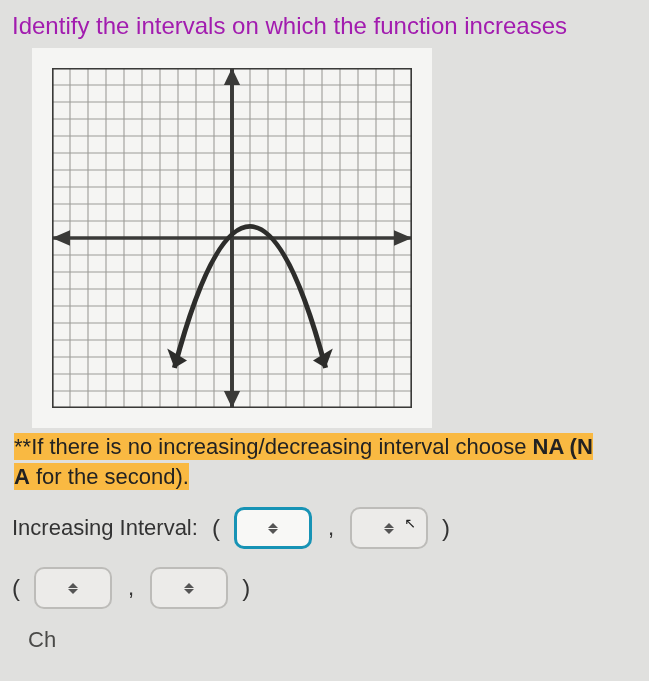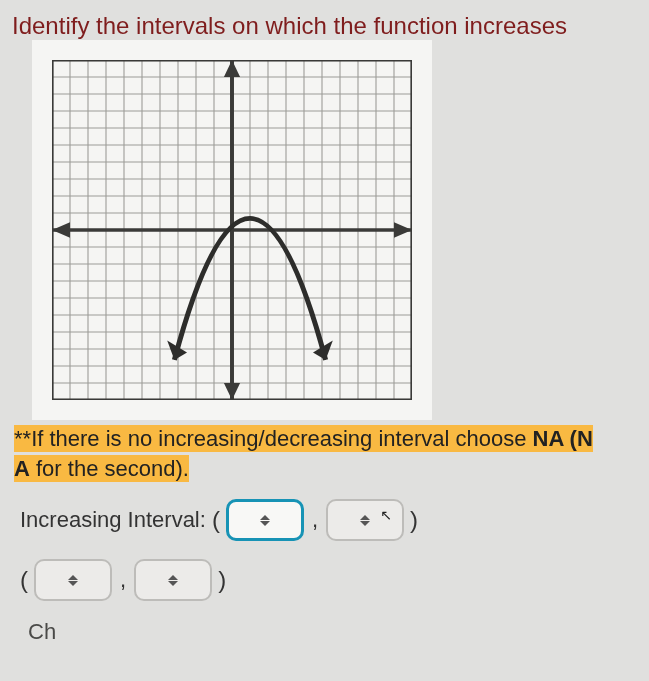--- a/index.html
+++ b/index.html
@@ -8,22 +8,22 @@
       background: #e0e0de;
       width: 649px;
       height: 681px;
       overflow: hidden;
       position: relative;
       padding: 12px 0 0 12px;
       color: #2a2a2a;
     }
     .question-text {
       font-size: 24px;
-      color: #7f1d1d;
-      margin-bottom: 0;
+      color: #a21caf;
+      margin-bottom: 8px;
       white-space: nowrap;
     }
     .graph-box {
       width: 400px;
       height: 380px;
       background: #f5f5f3;
       padding: 20px;
       position: relative;
       margin-left: 20px;
     }
@@ -33,22 +33,22 @@
       display: inline;
       padding: 1px 0;
       font-size: 22px;
       line-height: 1.35;
       color: #222;
     }
     .highlight-wrap { margin: 4px 0 16px 2px; width: 640px; }
     .row {
       display: flex;
       align-items: center;
-      gap: 6px;
-      margin: 10px 0 18px 8px;
+      gap: 14px;
+      margin: 10px 0 18px 0;
       font-size: 22px;
       color: #333;
     }
     .label-text { white-space: nowrap; }
     .paren { font-size: 24px; }
     .comma { font-size: 22px; padding: 0 2px; }
     .select-box {
       width: 78px;
       height: 42px;
       border-radius: 10px;

